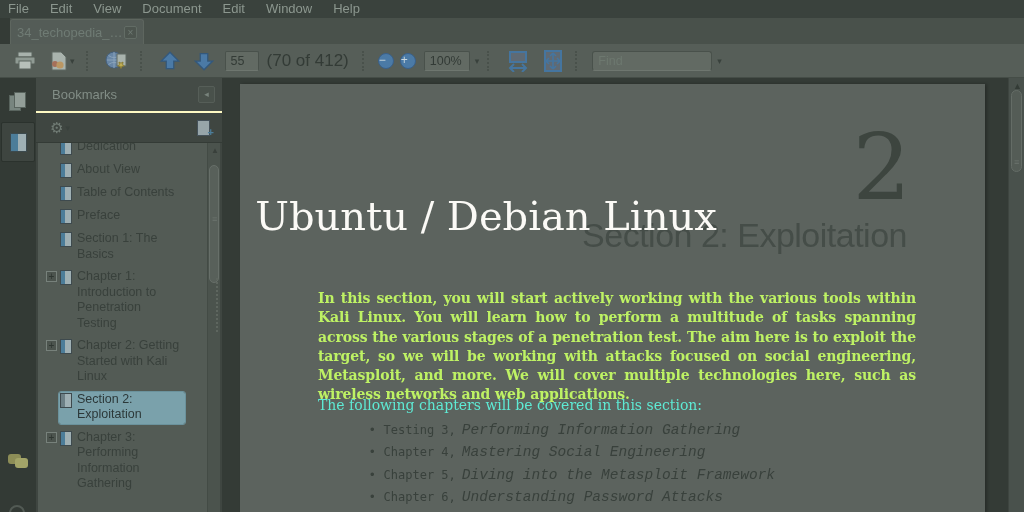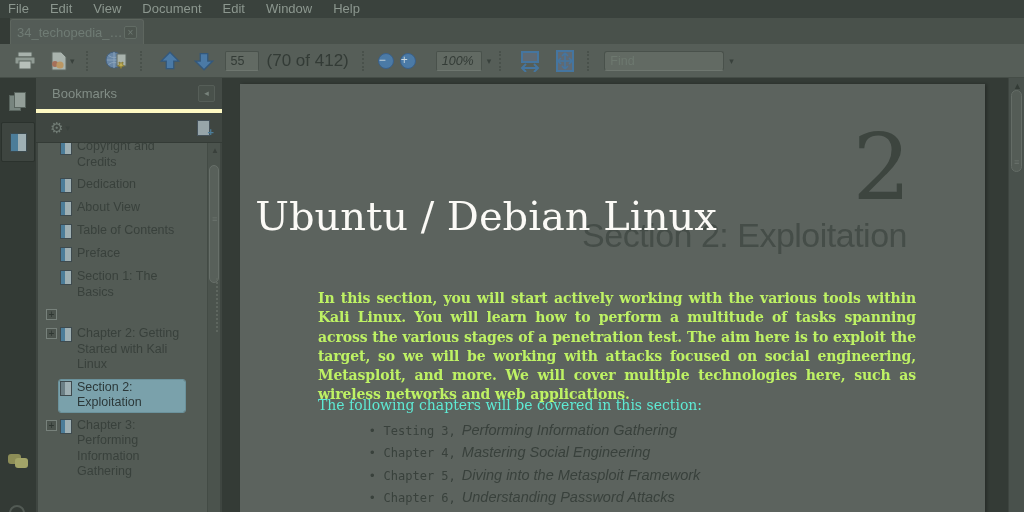--- a/index.html
+++ b/index.html
@@ -51,21 +51,21 @@
   .book-ic{position:relative;width:17px;height:19px;background:#9fb0b4;border:1px solid #3c4a4e;}
   .book-ic:before{content:"";position:absolute;left:0;top:0;width:7px;height:17px;background:#4c7d99;}
   .bubbles-ic{position:relative;width:20px;height:16px;}
   .bubbles-ic .b1{position:absolute;left:0;top:0;width:13px;height:10px;background:#8d8d57;border-radius:3px;}
   .bubbles-ic .b2{position:absolute;left:7px;top:4px;width:13px;height:10px;background:#a3a468;border-radius:3px;}
   .half-circle{position:absolute;left:9px;bottom:-9px;width:16px;height:16px;border:2px solid #525a54;border-radius:50%;}
 
   
   .sidebar{position:absolute;left:36px;top:0;width:186px;height:434px;background:#3f4641;}
   .sb-header{position:absolute;left:0;top:0;width:186px;height:35px;background:#444b46;
-             border-bottom:4px solid #fef9c3;display:flex;align-items:center;justify-content:center;}
+             border-bottom:2px solid #fef9c3;display:flex;align-items:center;justify-content:center;}
   .sb-title{color:#828d86;font-size:13px;margin-left:16px;flex:1;}
   .sb-collapse{width:17px;height:17px;margin-right:7px;border:1px solid #565e58;border-radius:2px;
                background:#49514b;color:#78837c;font-size:9px;line-height:15px;text-align:center;}
   .sb-tools{position:absolute;left:0;top:35px;width:186px;height:30px;border-bottom:1px solid #343b36;
             display:flex;align-items:center;}
   .gear-glyph{color:#707b74;font-size:15px;margin-left:14px;}
   .page-plus-ic{position:relative;width:13px;height:16px;background:#97a5a9;border:1px solid #45525a;
                 margin-left:auto;margin-right:12px;}
   .page-plus-ic:after{content:"+";position:absolute;right:-5px;bottom:-3px;color:#4c7d99;font-weight:bold;font-size:11px;}
 
@@ -99,21 +99,21 @@
   .section-heading{position:absolute;right:78px;top:132px;font-family:"Liberation Sans",sans-serif;
                    font-size:34px;color:#454d48;letter-spacing:-.5px;white-space:nowrap;}
   .intro{position:absolute;left:78px;top:205px;width:598px;font-family:"DejaVu Serif",serif;
          font-size:14px;line-height:19.3px;color:#bef264;text-align:justify;letter-spacing:-.1px;font-weight:bold;}
   .list-intro{position:absolute;left:78px;top:313px;font-family:"DejaVu Serif",serif;
               font-size:14px;color:#5eead4;}
   .ch-list{position:absolute;left:130px;top:338px;margin:0;padding:0;list-style:none;}
   .ch-item{height:22.4px;color:#39413c;display:flex;align-items:baseline;}
   .ch-bullet{font-size:13px;margin-right:9px;}
   .ch-prefix{font-family:"DejaVu Sans Mono",monospace;font-size:12px;margin-right:6px;}
-  .ch-title{font-family:Liberation Sans, sans-serif;font-style:italic;font-size:14.5px;}
+  .ch-title{font-family:Liberation Mono, monospace;font-style:italic;font-size:14.5px;}
 
   
   .v-scroll{position:absolute;left:1008px;top:0;width:16px;height:434px;background:#49514c;border-left:1px solid #3e4540;}
   .v-up{position:absolute;top:3px;left:4px;color:#333b36;font-size:9px;}
   .v-thumb{position:absolute;left:2px;top:12px;width:11px;height:82px;background:#545c56;
            border:1px solid #646c66;border-radius:6px;}
   .v-thumb:after{content:"≡";position:absolute;left:2px;top:66px;color:#6c746e;font-size:9px;}
 
   
   .overlay-title{position:absolute;left:226px;top:186px;width:520px;z-index:50;text-align:center;
@@ -187,21 +187,21 @@
         <svg width="22" height="20" viewBox="0 0 16 16">
           <path d="M8 15 L1 8 H5 V2 H11 V8 H15 Z" fill="#4b7aa6" stroke="#33587c"></path>
         </svg>
       </span>
     </button>
     <div class="tb-entry page-entry">55</div>
     <span class="tb-text">(70 of 412)</span>
     <span class="tb-sep"></span>
     <button class="tb-btn circle-btn">−</button>
     <button class="tb-btn circle-btn">+</button>
-    <div class="tb-entry zoom-entry" style="margin-left:17px;font-style:italic;">100%</div>
+    <div class="tb-entry zoom-entry" style="margin-left:5px;">100%</div>
     <button class="tb-btn" style="padding:2px 1px;">
       <span class="caret">▾</span>
     </button>
     <span class="tb-sep"></span>
     <button class="tb-btn">
       <span>
         <svg width="24" height="22" viewBox="0 0 24 22">
           <rect x="4" y="2" width="16" height="10" fill="#5f6a74" stroke="#45759f" stroke-width="2"></rect>
           <path d="M4 18 h16 M8 14 l-4 4 4 4 M16 14 l4 4 -4 4" fill="none" stroke="#45759f" stroke-width="2"></path>
         </svg>
@@ -250,27 +250,20 @@
         <span class="sb-title">Bookmarks</span>
         <span class="sb-collapse">◂</span>
       </div>
       <div class="sb-tools">
         <span class="gear-glyph">⚙</span>
         <span class="caret">▾</span>
         <span class="page-plus-ic"></span>
       </div>
       <div class="bm-list">
         <div class="bm-items" id="bm-items">
-  <div class="bm-row">
-    <span class="bm-exp"></span>
-    <span class="bm-inner">
-      <span class="bm-ic"></span>
-      <span class="bm-label">Copyright and Credits</span>
-    </span>
-  </div>
 
   <div class="bm-row">
     <span class="bm-exp"></span>
     <span class="bm-inner">
       <span class="bm-ic"></span>
       <span class="bm-label">Dedication</span>
     </span>
   </div>
 
   <div class="bm-row">
@@ -301,20 +294,24 @@
   <div class="bm-row">
     <span class="bm-exp"></span>
     <span class="bm-inner">
       <span class="bm-ic"></span>
       <span class="bm-label">Section 1: The Basics</span>
     </span>
   </div>
 
   <div class="bm-row">
     <span class="bm-exp show">+</span>
+    <span class="bm-inner">
+      <span class="bm-ic"></span>
+      <span class="bm-label">Chapter 1: Introduction to Penetration Testing</span>
+    </span>
   </div>
 
   <div class="bm-row">
     <span class="bm-exp show">+</span>
     <span class="bm-inner">
       <span class="bm-ic"></span>
       <span class="bm-label">Chapter 2: Getting Started with Kali Linux</span>
     </span>
   </div>
 

